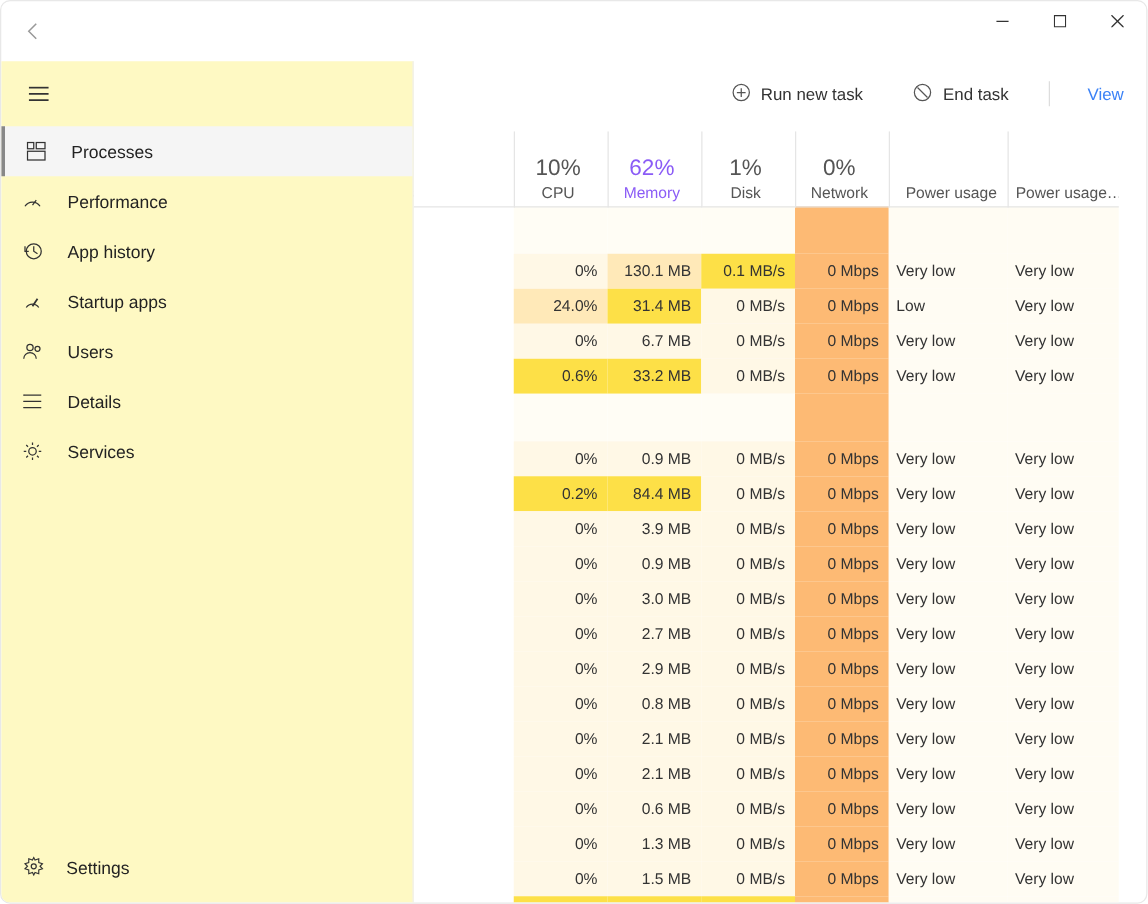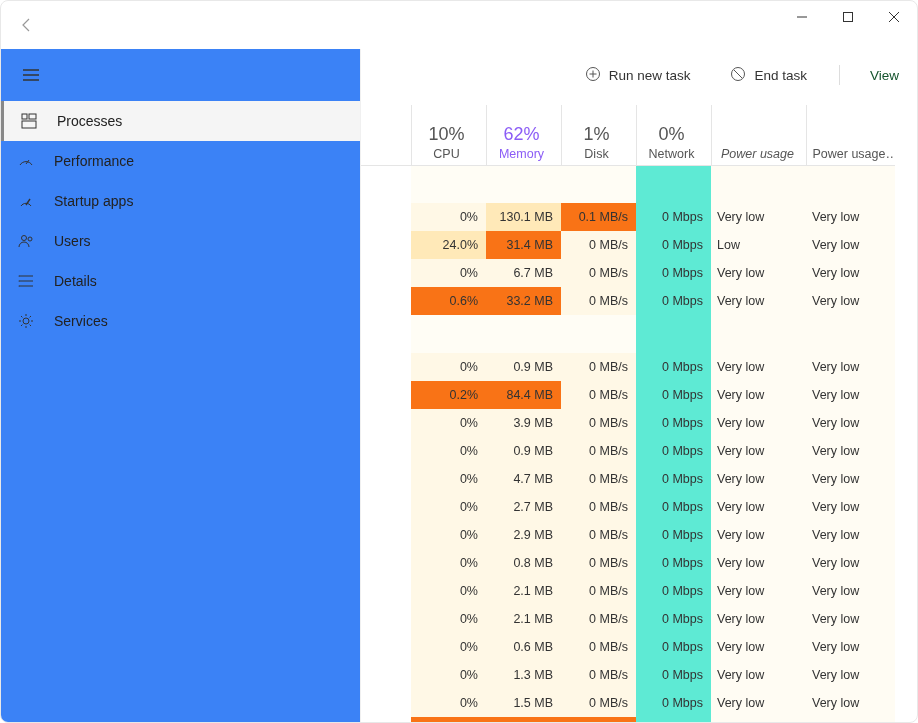--- a/index.html
+++ b/index.html
@@ -3,32 +3,32 @@
 <meta charset="utf-8">
 <style>
   * { box-sizing: border-box; margin: 0; padding: 0; font-family: "Segoe UI", sans-serif; }
   body { width: 918px; height: 723px; background: #fff; overflow: hidden; position: relative; border-radius: 8px; border: 1px solid #e8e8e8; }
 
   .titlebar { position: absolute; top: 0; right: 0; height: 32px; display: flex; }
   .titlebar .btn { width: 46px; height: 32px; display: flex; align-items: center; justify-content: center; color: #333; }
 
   .back-arrow { position: absolute; top: 16px; left: 18px; color: #888; }
 
-  .sidebar { position: absolute; top: 48px; left: 0; bottom: 0; width: 360px; background: #3b82f6; display: flex; flex-direction: column; padding-top: 6px; z-index: 10; border-right: 1px solid #f0f0f0;}
+  .sidebar { position: absolute; top: 48px; left: 0; bottom: 0; width: 330px; background: #fef9c3; display: flex; flex-direction: column; padding-top: 6px; z-index: 10; border-right: 1px solid #f0f0f0;}
   .hamburger { width: 48px; height: 40px; display:flex; align-items:center; justify-content:center; margin-bottom: 6px; color:#333; margin-left:6px;}
   .nav { flex: 1; }
   .nav-item { display:flex; align-items:center; height:40px; padding-left:15px; gap:18px; font-size:14px; color:#222; }
   .nav-item.selected { background:#f5f5f5; border-left:3px solid #888; padding-left:15px; }
   .nav-item .ic { width:20px; display:flex; align-items:center; justify-content:center; color:#333; }
   .settings-item { display:flex; align-items:center; height:40px; padding-left:18px; gap:18px; font-size:14px; color:#222; margin-bottom:8px;}
 
   .toolbar { position:absolute; top:50px; right:12px; height:48px; display:flex; align-items:center; gap:24px; }
   .tool-btn { display:flex; align-items:center; gap:8px; font-size:13.5px; color:#333; padding:6px 8px;}
   .tool-btn .tic { color:#444; }
-  .view-btn { font-size:13.5px; color:#14532d; padding:6px 6px; }
+  .view-btn { font-size:13.5px; color:#3b82f6; padding:6px 6px; }
 
   .content { position:absolute; top:104px; left:320px; right:22px; bottom:0; overflow:hidden; }
   table { width:100%; border-collapse:collapse; table-layout:fixed; }
   .namecol { width:90px; }
   .col-cpu { width:75px; }
   .col-mem { width:75px; }
   .col-disk { width:75px; }
   .col-net { width:75px; }
   .col-pw  { width:95px; }
   .col-pwt { width:100px; }
@@ -37,24 +37,24 @@
   thead th.left { text-align:left; }
   thead th .pct { display:block; font-size:18px; color:#555; margin-bottom:2px; }
   thead th.sorted .pct, thead th.sorted { color:#8b5cf6; }
   thead th:last-child{border-right:none;}
 
   tbody td { height:28px; font-size:12.5px; color:#333; padding-right:8px; text-align:right; border-top:1px solid rgba(0,0,0,0); }
   tbody td.name { text-align:left; padding-left:6px; }
   tbody tr.grouphdr td { height:38px; }
   tbody td.pw { text-align:left; padding-left:6px; }
   .heat0 { background:#fff8e6; }
-  .heat1 { background:#f97316; }
+  .heat1 { background:#fde047; }
   .heat2 { background:#ffe9b8; }
   .heatN { background:#fffdf5; }
-  .netheat { background:#5eead4; }
+  .netheat { background:#fdba74; }
   .pwheat  { background:#fffcf3; }
 </style>
 </head>
 <body>
 
 <div class="titlebar">
   <div class="btn">
     <svg width="10" height="10" viewBox="0 0 10 10">
         <line x1="0" y1="5" x2="10" y2="5" stroke="#333" stroke-width="1"></line>
       </svg>
@@ -102,20 +102,30 @@
           <svg width="16" height="16" viewBox="0 0 16 16">
             <path d="M2 12 A7 7 0 0 1 14 12" fill="none" stroke="#333"></path>
             <line x1="8" y1="11" x2="11" y2="7" stroke="#333"></line>
           </svg>
         </span>
       <span>Performance</span>
     </div>
     <div class="nav-item">
       <span class="ic">
           <svg width="16" height="16" viewBox="0 0 16 16">
+            <circle cx="9" cy="8" r="6" fill="none" stroke="#333"></circle>
+            <polyline points="9,4 9,8 12,10" fill="none" stroke="#333"></polyline>
+            <path d="M2 4 L2 8 L5 8" fill="none" stroke="#333"></path>
+          </svg>
+        </span>
+      <span>App history</span>
+    </div>
+    <div class="nav-item">
+      <span class="ic">
+          <svg width="16" height="16" viewBox="0 0 16 16">
             <path d="M3 13 A6 6 0 0 1 13 13" fill="none" stroke="#333"></path>
             <line x1="8" y1="12" x2="12" y2="6" stroke="#333" stroke-width="1.4"></line>
           </svg>
         </span>
       <span>Startup apps</span>
     </div>
     <div class="nav-item">
       <span class="ic">
           <svg width="16" height="16" viewBox="0 0 16 16">
             <circle cx="6" cy="5" r="2.5" fill="none" stroke="#333"></circle>
@@ -140,20 +150,27 @@
     </div>
     <div class="nav-item">
       <span class="ic">
           <svg width="16" height="16" viewBox="0 0 16 16">
             <circle cx="8" cy="8" r="3" fill="none" stroke="#333"></circle>
             <path d="M8 1 v2 M8 13 v2 M1 8 h2 M13 8 h2 M3 3 l1.4 1.4 M11.6 11.6 L13 13 M13 3 l-1.4 1.4 M4.4 11.6 L3 13" stroke="#333"></path>
           </svg>
         </span>
       <span>Services</span>
     </div>
+  </div>
+  <div class="settings-item">
+    <span class="ic"><svg width="16" height="16" viewBox="0 0 16 16">
+          <circle cx="8" cy="8" r="2" fill="none" stroke="#333"></circle>
+          <path d="M8 1 L9 3 L12 2 L12 5 L15 6 L13 8 L15 10 L12 11 L12 14 L9 13 L8 15 L7 13 L4 14 L4 11 L1 10 L3 8 L1 6 L4 5 L4 2 L7 3 Z" fill="none" stroke="#333" stroke-width="0.9"></path>
+        </svg></span>
+    <span>Settings</span>
   </div>
 </div>
 
 <div class="toolbar">
   <div class="tool-btn">
     <span class="tic"><svg width="16" height="16" viewBox="0 0 16 16">
           <circle cx="8" cy="8" r="6.5" fill="none" stroke="#555"></circle>
           <line x1="8" y1="4.5" x2="8" y2="11.5" stroke="#555"></line>
           <line x1="4.5" y1="8" x2="11.5" y2="8" stroke="#555"></line>
         </svg></span>
@@ -183,21 +200,21 @@
         <col class="col-pw">
         <col class="col-pwt">
     </colgroup>
     <thead>
       <tr>
         <th class="left"><span>s</span></th>
         <th><span class="pct">10%</span><span>CPU</span></th>
         <th class="sorted"><span class="pct">62%</span><span>Memory</span></th>
         <th><span class="pct">1%</span><span>Disk</span></th>
         <th><span class="pct">0%</span><span>Network</span></th>
-        <th class="left" style="text-align:center;padding-left:6px;font-style:italic;"><span>Power usage</span></th>
+        <th class="left" style="text-align:right;padding-left:6px;"><span>Power usage</span></th>
         <th class="left" style="text-align:left;padding-left:6px;"><span>Power usage tr...</span></th>
       </tr>
     </thead>
     <tbody id="tbody">
         <tr class="grouphdr">
           <td class="name"></td>
           <td class="heatN"></td>
           <td class="heatN"></td>
           <td class="heatN"></td>
           <td class="netheat"></td>
@@ -281,21 +298,21 @@
           <td class="heat0">0%</td>
           <td class="heat0">0.9 MB</td>
           <td class="heat0">0 MB/s</td>
           <td class="netheat">0 Mbps</td>
           <td class="pw pwheat">Very low</td>
           <td class="pw pwheat">Very low</td>
         </tr>
         <tr>
           <td class="name"></td>
           <td class="heat0">0%</td>
-          <td class="heat0">4.7 MB</td>
+          <td class="heat0">3.0 MB</td>
           <td class="heat0">0 MB/s</td>
           <td class="netheat">0 Mbps</td>
           <td class="pw pwheat">Very low</td>
           <td class="pw pwheat">Very low</td>
         </tr>
         <tr>
           <td class="name"></td>
           <td class="heat0">0%</td>
           <td class="heat0">2.7 MB</td>
           <td class="heat0">0 MB/s</td>

